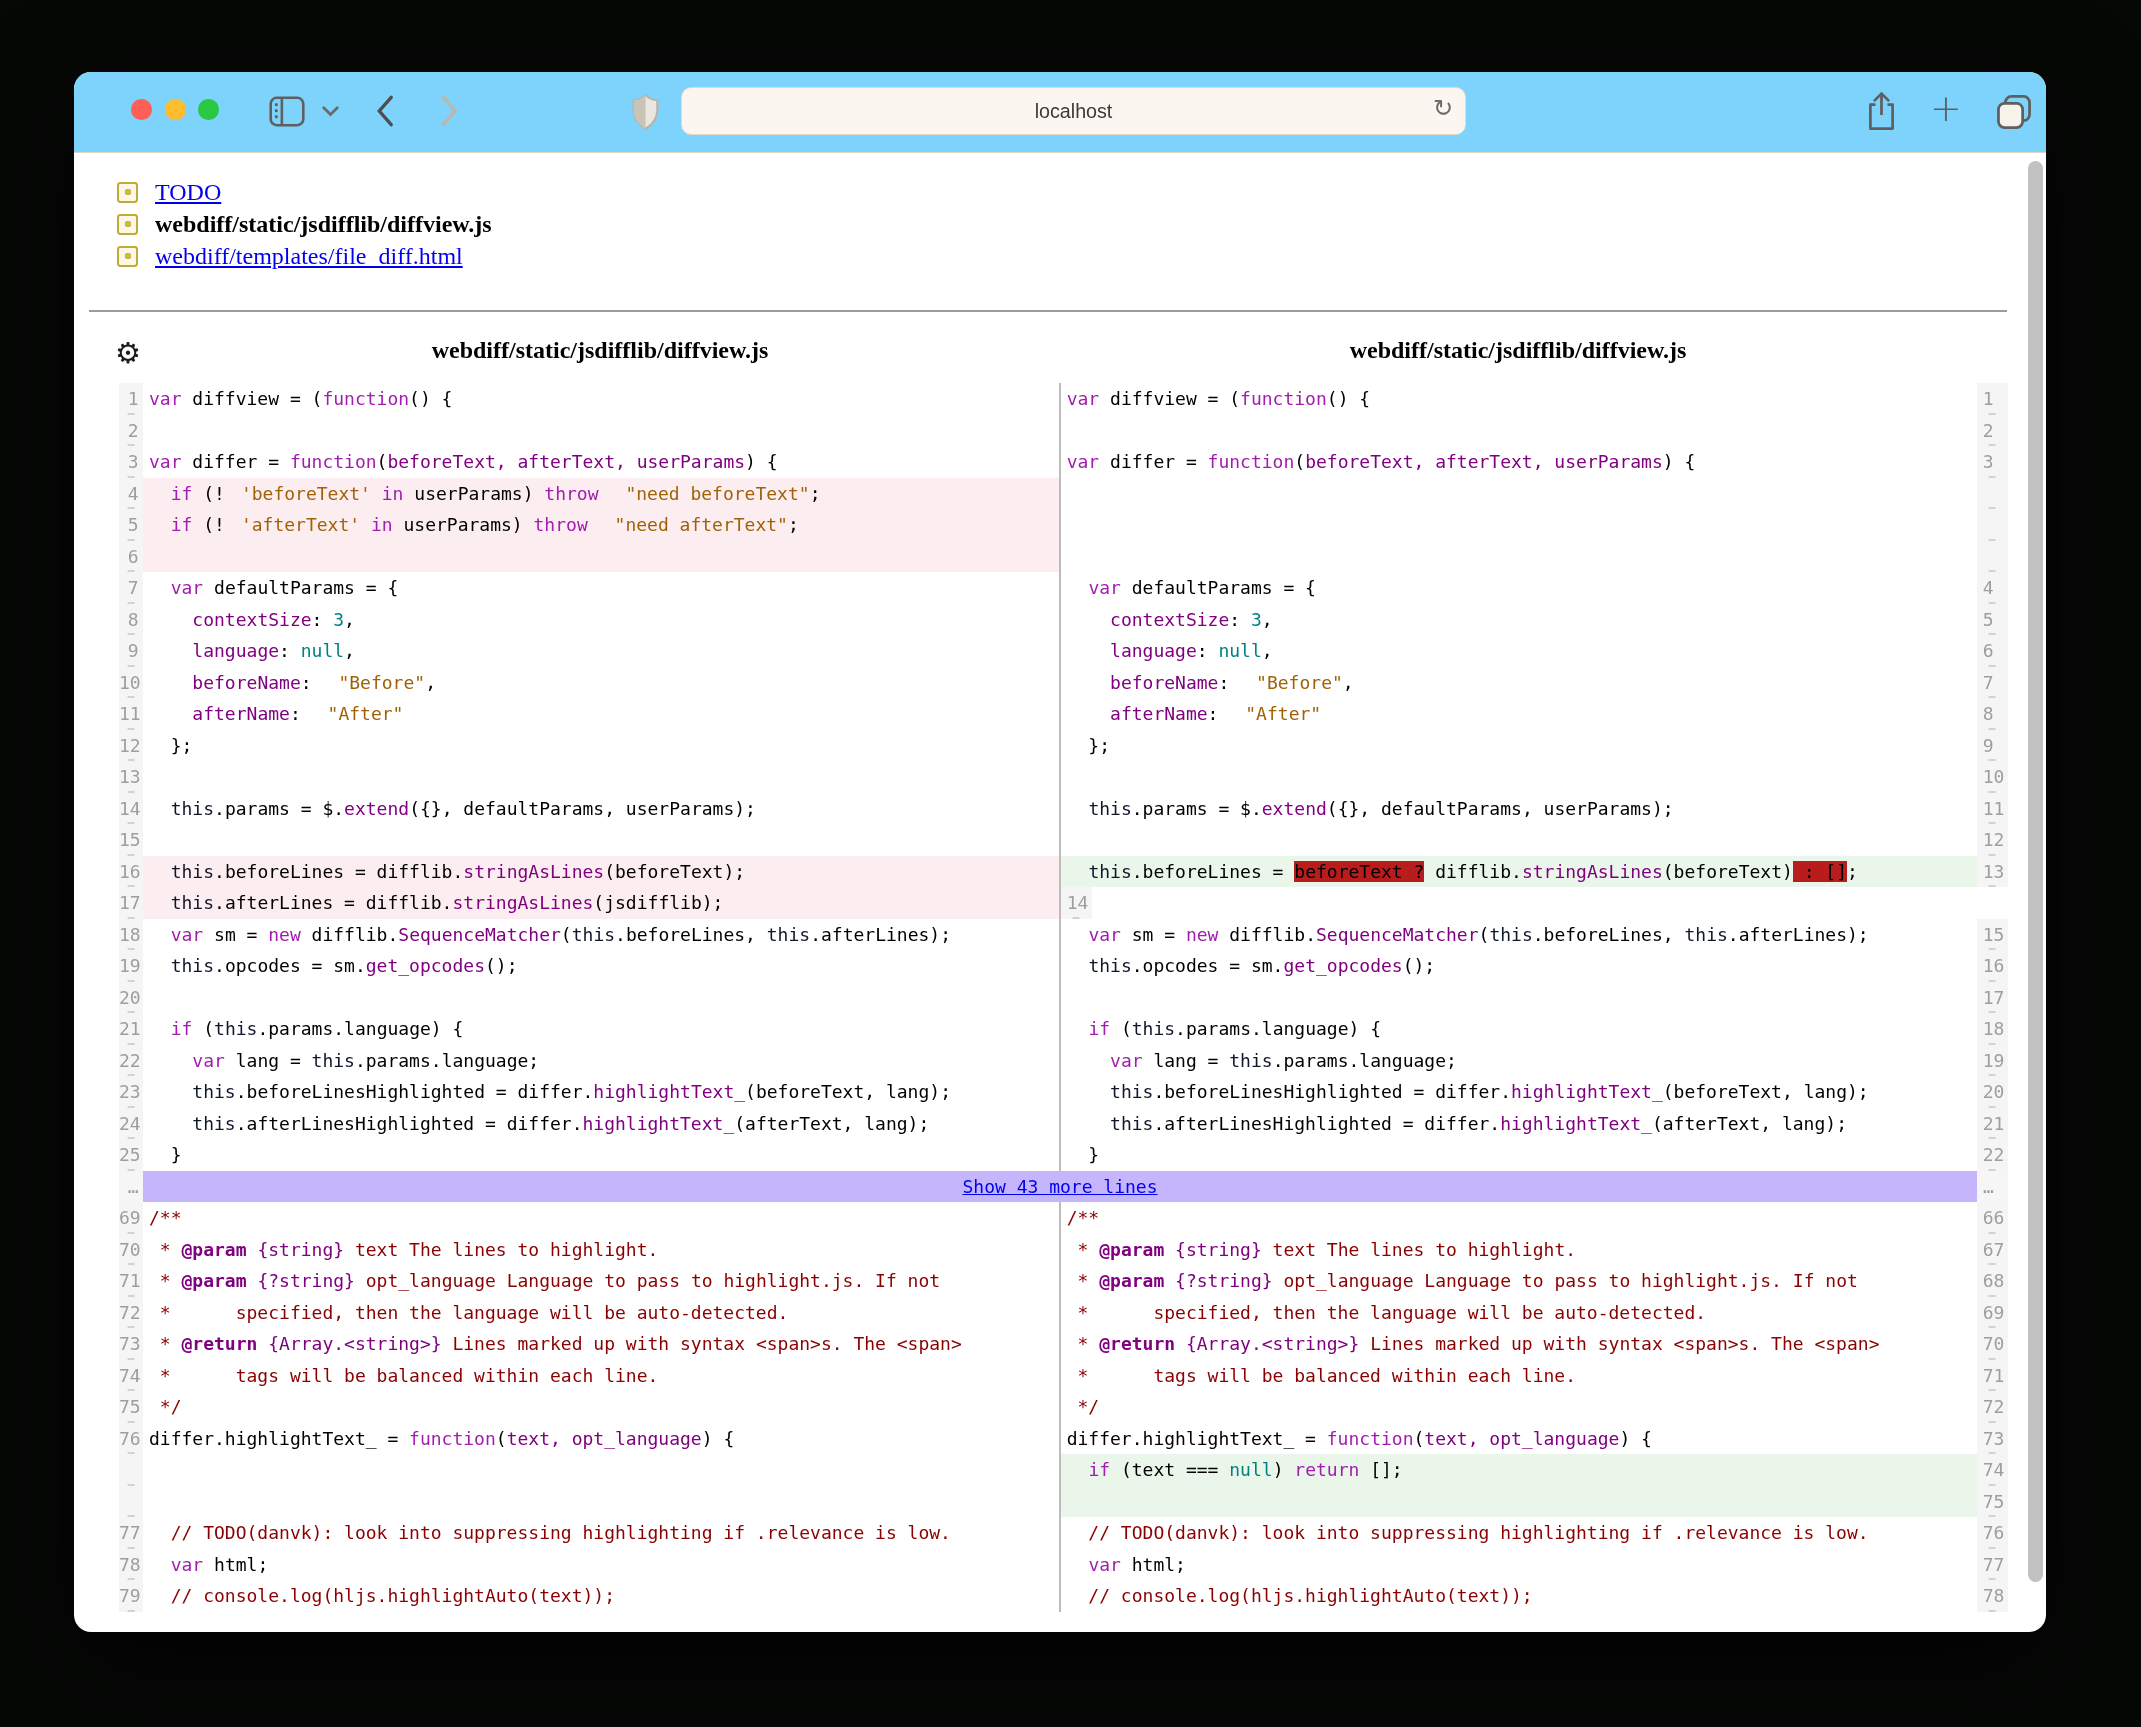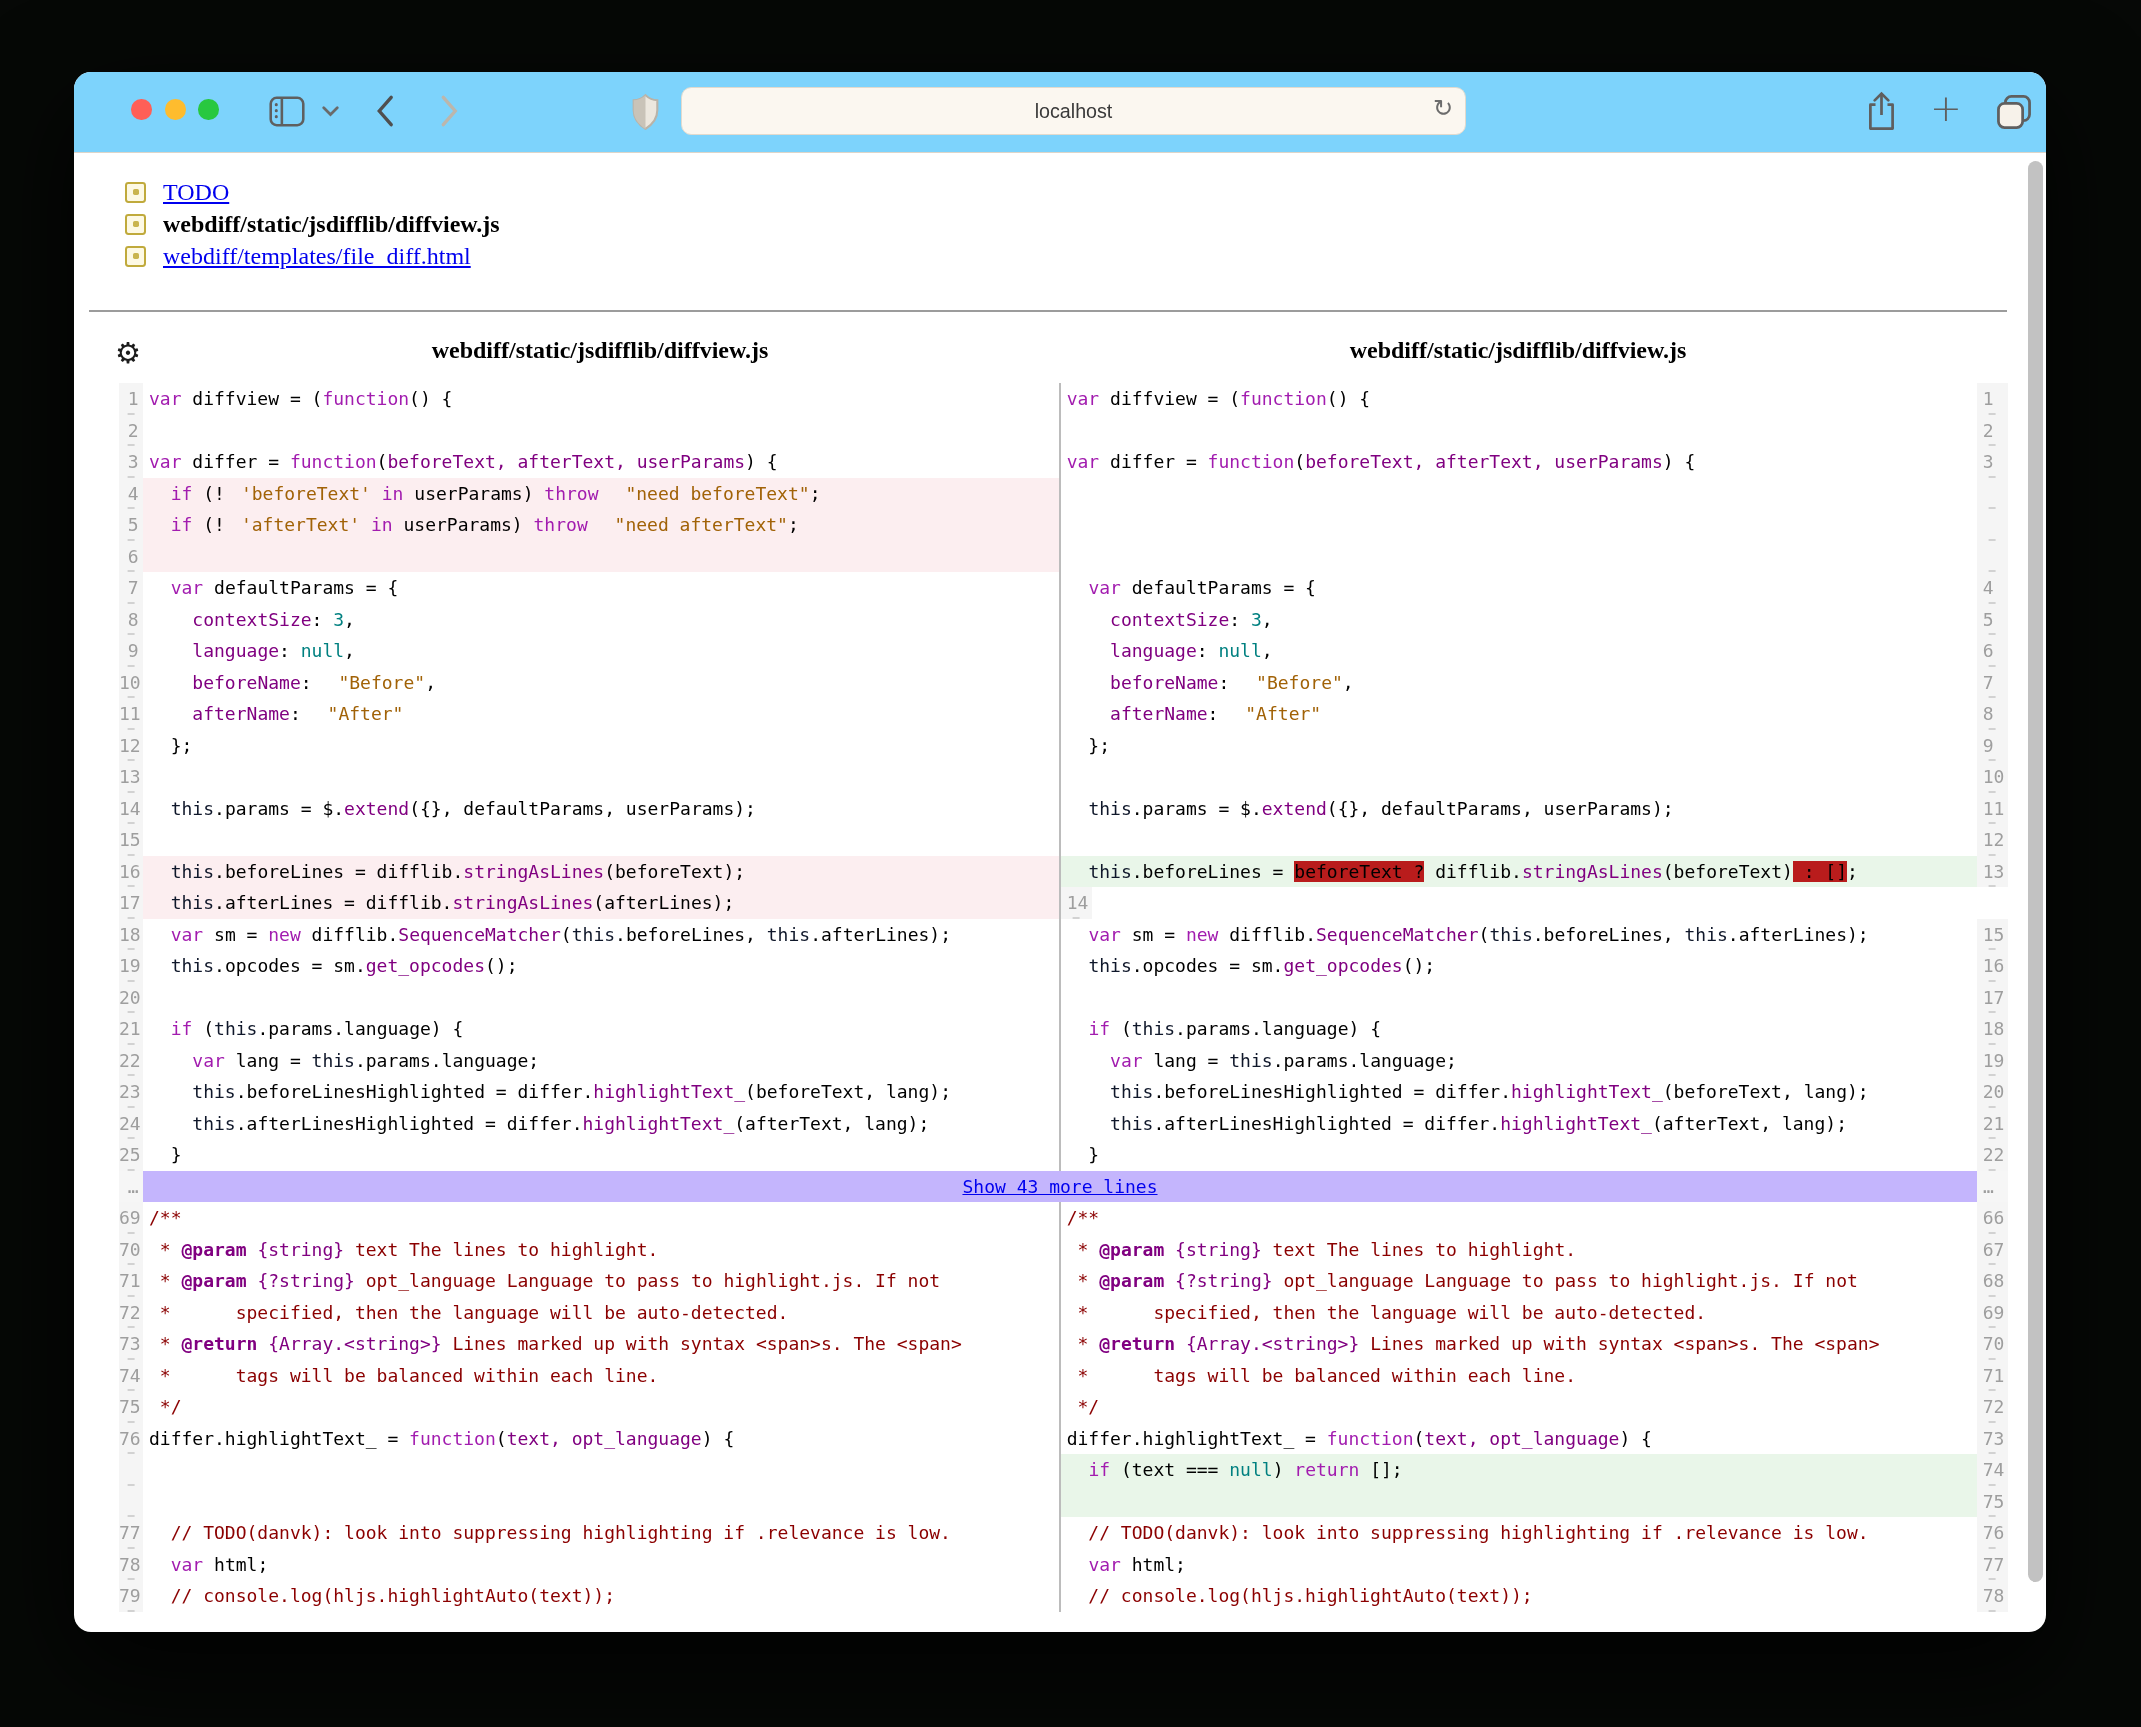--- a/index.html
+++ b/index.html
@@ -32,21 +32,21 @@
   }
   .reload{
     position:absolute;right:12px;top:6px;font-size:24px;color:#6c6c6c;
     font-family:"DejaVu Sans", sans-serif;
   }
   .plusbtn{
     position:absolute;left:1856px;top:13.7px;font-size:38px;color:#5f5f5f;
     font-family:"DejaVu Sans", sans-serif;font-weight:200;
   }
   
-  .filelist{position:absolute;left:12px;top:104px;width:100%;}
+  .filelist{position:absolute;left:4px;top:104px;width:100%;}
   .fileitem{height:32px;display:flex;align-items:center;}
   .fstatus{
     width:17px;height:17px;margin-left:39px;margin-right:17px;
     border:2.6px solid #c0aa3c;border-radius:3.4px;background:#fdf9e4;
     position:relative;flex:none;
   }
   .fstatus::after{
     content:"";position:absolute;left:50%;top:50%;width:6px;height:6px;
     transform:translate(-50%,-50%);background:#c9b44e;border-radius:1.7px;
   }
@@ -305,21 +305,21 @@
         <div class="sp"></div>
         <div class="g gl">16</div>
         <div class="code cl del"><span class="seg t">  </span><span class="seg h">this</span><span class="seg t">.beforeLines = difflib.</span><span class="seg p">stringAsLines</span><span class="seg t">(beforeText);</span></div>
         <div class="vd"></div>
         <div class="code cr ins"><span class="seg t">  </span><span class="seg h">this</span><span class="seg t">.beforeLines = </span><span class="seg m">beforeText ?</span><span class="seg t"> difflib.</span><span class="seg p">stringAsLines</span><span class="seg t">(beforeText)</span><span class="seg m"> : []</span><span class="seg t">;</span></div>
         <div class="g gr">13</div>
       </div>
       <div class="row">
         <div class="sp"></div>
         <div class="g gl">17</div>
-        <div class="code cl del"><span class="seg t">  </span><span class="seg h">this</span><span class="seg t">.afterLines = difflib.</span><span class="seg p">stringAsLines</span><span class="seg t">(afterLines);</span></div>
+        <div class="code cl del"><span class="seg t">  </span><span class="seg h">this</span><span class="seg t">.afterLines = difflib.</span><span class="seg p">stringAsLines</span><span class="seg t">(jsdifflib);</span></div>
         <div class="vd"></div>
         <div class="g gr">14</div>
       </div>
       <div class="row">
         <div class="sp"></div>
         <div class="g gl">18</div>
         <div class="code cl"><span class="seg t">  </span><span class="seg k">var</span><span class="seg t"> sm = </span><span class="seg k">new</span><span class="seg t"> difflib.</span><span class="seg p">SequenceMatcher</span><span class="seg t">(</span><span class="seg h">this</span><span class="seg t">.beforeLines, </span><span class="seg h">this</span><span class="seg t">.afterLines);</span></div>
         <div class="vd"></div>
         <div class="code cr"><span class="seg t">  </span><span class="seg k">var</span><span class="seg t"> sm = </span><span class="seg k">new</span><span class="seg t"> difflib.</span><span class="seg p">SequenceMatcher</span><span class="seg t">(</span><span class="seg h">this</span><span class="seg t">.beforeLines, </span><span class="seg h">this</span><span class="seg t">.afterLines);</span></div>
         <div class="g gr">15</div>

